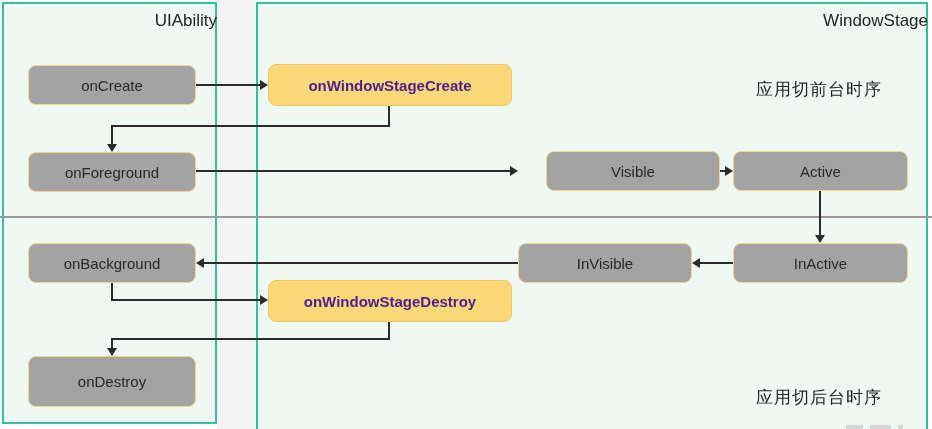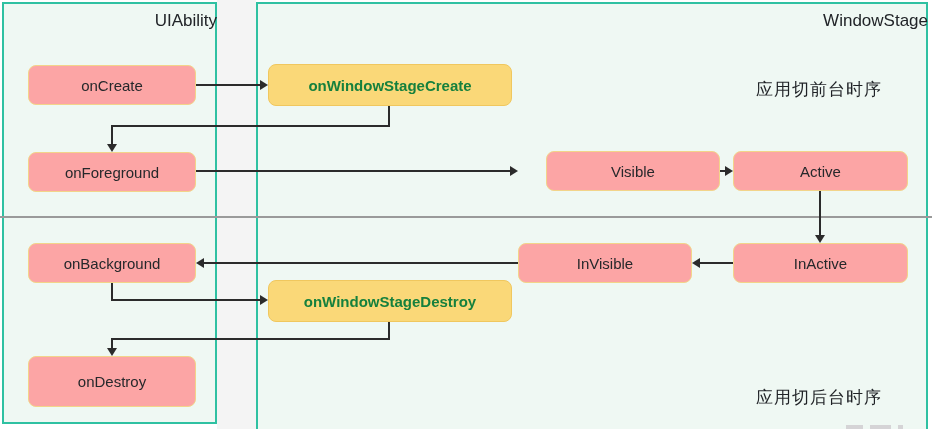--- a/index.html
+++ b/index.html
@@ -37,35 +37,35 @@
   .title-windowstage { left: 256px; top: 11px; width: 672px; }
   .divider {
     position: absolute;
     left: 0; top: 216px; width: 932px; height: 1.5px;
     background: #9a9a9a;
     z-index: 2;
   }
   .node {
     position: absolute;
     box-sizing: border-box;
-    background: #fca5a5;
+    background: #a3a3a3;
     border: 1.5px solid #f2d48a;
     border-radius: 8px;
     display: flex;
     align-items: center;
     justify-content: center;
     font-size: 15px;
     color: #26282b;
     z-index: 4;
   }
   .node--highlight {
     background: #fad878;
     border-color: #f0c75e;
     font-weight: bold;
-    color: #15803d;
+    color: #4c1d95;
   }
   .n-oncreate       { left: 28px;  top: 65px;  width: 168px; height: 40px; }
   .n-onforeground   { left: 28px;  top: 152px; width: 168px; height: 40px; }
   .n-onbackground   { left: 28px;  top: 243px; width: 168px; height: 40px; }
   .n-ondestroy      { left: 28px;  top: 356px; width: 168px; height: 51px; }
   .n-onwscreate     { left: 268px; top: 64px;  width: 244px; height: 42px; }
   .n-onwsdestroy    { left: 268px; top: 280px; width: 244px; height: 42px; }
   .n-visible        { left: 518px; top: 151px; width: 174px; height: 40px; margin-left: 28px; }
   .n-active         { left: 733px; top: 151px; width: 175px; height: 40px; }
   .n-invisible      { left: 518px; top: 243px; width: 174px; height: 40px; }

